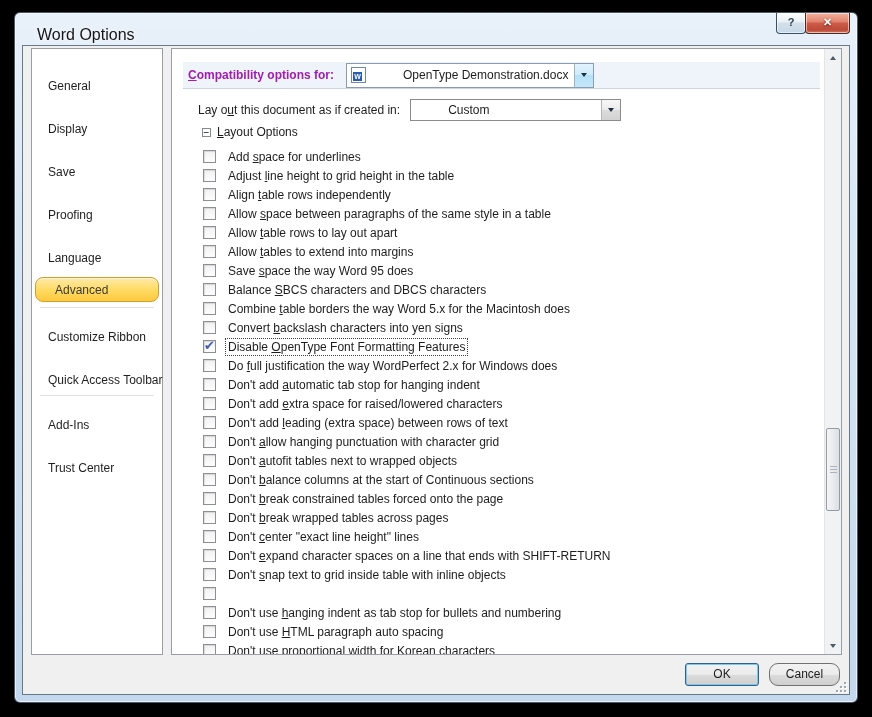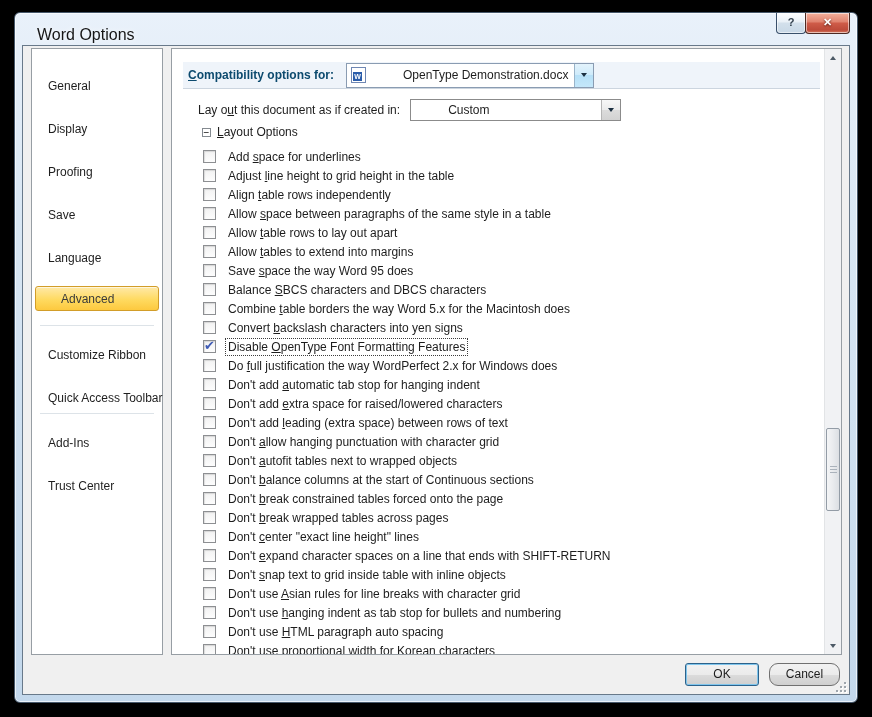--- a/index.html
+++ b/index.html
@@ -27,30 +27,30 @@
   .client { position:absolute; left:7px; right:7px; top:32px; bottom:7px;
     background:#f0f0f0; border:1px solid #68798a; }
 
   .panel { position:absolute; top:2px; height:607px; background:#fff; border:1px solid #979ea4; }
   .sidebar { left:8px; width:132px; }
   .main { left:148px; width:671px; overflow:hidden; }
 
   
   .nav { padding-top:8px; }
   .sb-item { height:27px; line-height:26px; padding-left:16px; white-space:nowrap; color:#1e1e1e; cursor:default;margin-top:16px; }
-  .sb-item.selected { height:25px; line-height:24px; margin:14px 3px; padding-left:25px; border-radius:3px;
+  .sb-item.selected { height:25px; line-height:24px; margin:5px 3px; padding-left:19px; border-radius:8px;
     border:1px solid #d29d29; color:#3a3a3a;
     background:linear-gradient(180deg,#ffe9a8 0%,#ffda60 55%,#fdc93f 100%);
     box-shadow:inset 0 1px 0 rgba(255,255,255,.6); }
   .sb-sep { height:1px; background:#dde3e8; margin:1px 8px 1px 8px; }
 
   
   .band { position:absolute; left:11px; top:13px; width:637px; height:27px;
     background:#eff4fa; border-bottom:1px solid #ccd5df; display:flex; align-items:center; gap:12px; padding-left:5px; }
-  .band b { font-weight:bold; color:#0c4a6e; white-space:nowrap; }
+  .band b { font-weight:bold; color:#a21caf; white-space:nowrap; }
 
   .combo { display:flex; align-items:center; background:#fff; height:25px; border:1px solid #8a9cb2; }
   .combo .val { padding:0 6px; white-space:nowrap;margin-left:31px; }
   .drop-btn { width:19px; align-self:stretch; display:flex; align-items:center; justify-content:center;
     border-left:1px solid #9ab4c9; background:linear-gradient(180deg,#e3f3fc 0%,#cdeafa 50%,#b6e0f7 50%,#c4e7fa 100%); }
   .tri { width:0; height:0; border-left:3.5px solid transparent; border-right:3.5px solid transparent; border-top:4px solid #1c2f40; }
 
   .combo.gray { border-color:#8b8b8b; height:22px; }
   .combo.gray .drop-btn { border-left:1px solid #b5b5b5;
     background:linear-gradient(180deg,#f7f7f7 0%,#ebebeb 50%,#dcdcdc 50%,#d2d2d2 100%); }
@@ -109,23 +109,23 @@
   <div class="cap-btn btn-close"><span>✕</span></div>
 
   <div class="client">
 
     <div class="panel sidebar">
       <div class="nav">
   <div class="sb-item">General</div>
 
   <div class="sb-item">Display</div>
 
+  <div class="sb-item">Save</div>
+
   <div class="sb-item">Proofing</div>
-
-  <div class="sb-item">Save</div>
 
   <div class="sb-item">Language</div>
 
   <div class="sb-item selected">Advanced</div>
 <div class="sb-sep"></div>
   <div class="sb-item">Customize Ribbon</div>
 
   <div class="sb-item">Quick Access Toolbar</div>
 <div class="sb-sep"></div>
   <div class="sb-item">Add-Ins</div>
@@ -277,21 +277,20 @@
     <span class="cb-label"><span class="pre">Don't </span><u class="accel">e</u><span class="post">xpand character spaces on a line that ends with SHIFT-RETURN</span></span>
   </div>
 
   <div class="cb-row">
     <span class="cb-box"></span>
     <span class="cb-label"><span class="pre">Don't </span><u class="accel">s</u><span class="post">nap text to grid inside table with inline objects</span></span>
   </div>
 
   <div class="cb-row">
     <span class="cb-box"></span>
-    <span class="cb-label"><span class="pre">Don't use </span><u class="accel">A</u><span class="post">sian rules for line breaks with character grid</span></span>
   </div>
 
   <div class="cb-row">
     <span class="cb-box"></span>
     <span class="cb-label"><span class="pre">Don't use </span><u class="accel">h</u><span class="post">anging indent as tab stop for bullets and numbering</span></span>
   </div>
 
   <div class="cb-row">
     <span class="cb-box"></span>
     <span class="cb-label"><span class="pre">Don't use </span><u class="accel">H</u><span class="post">TML paragraph auto spacing</span></span>

